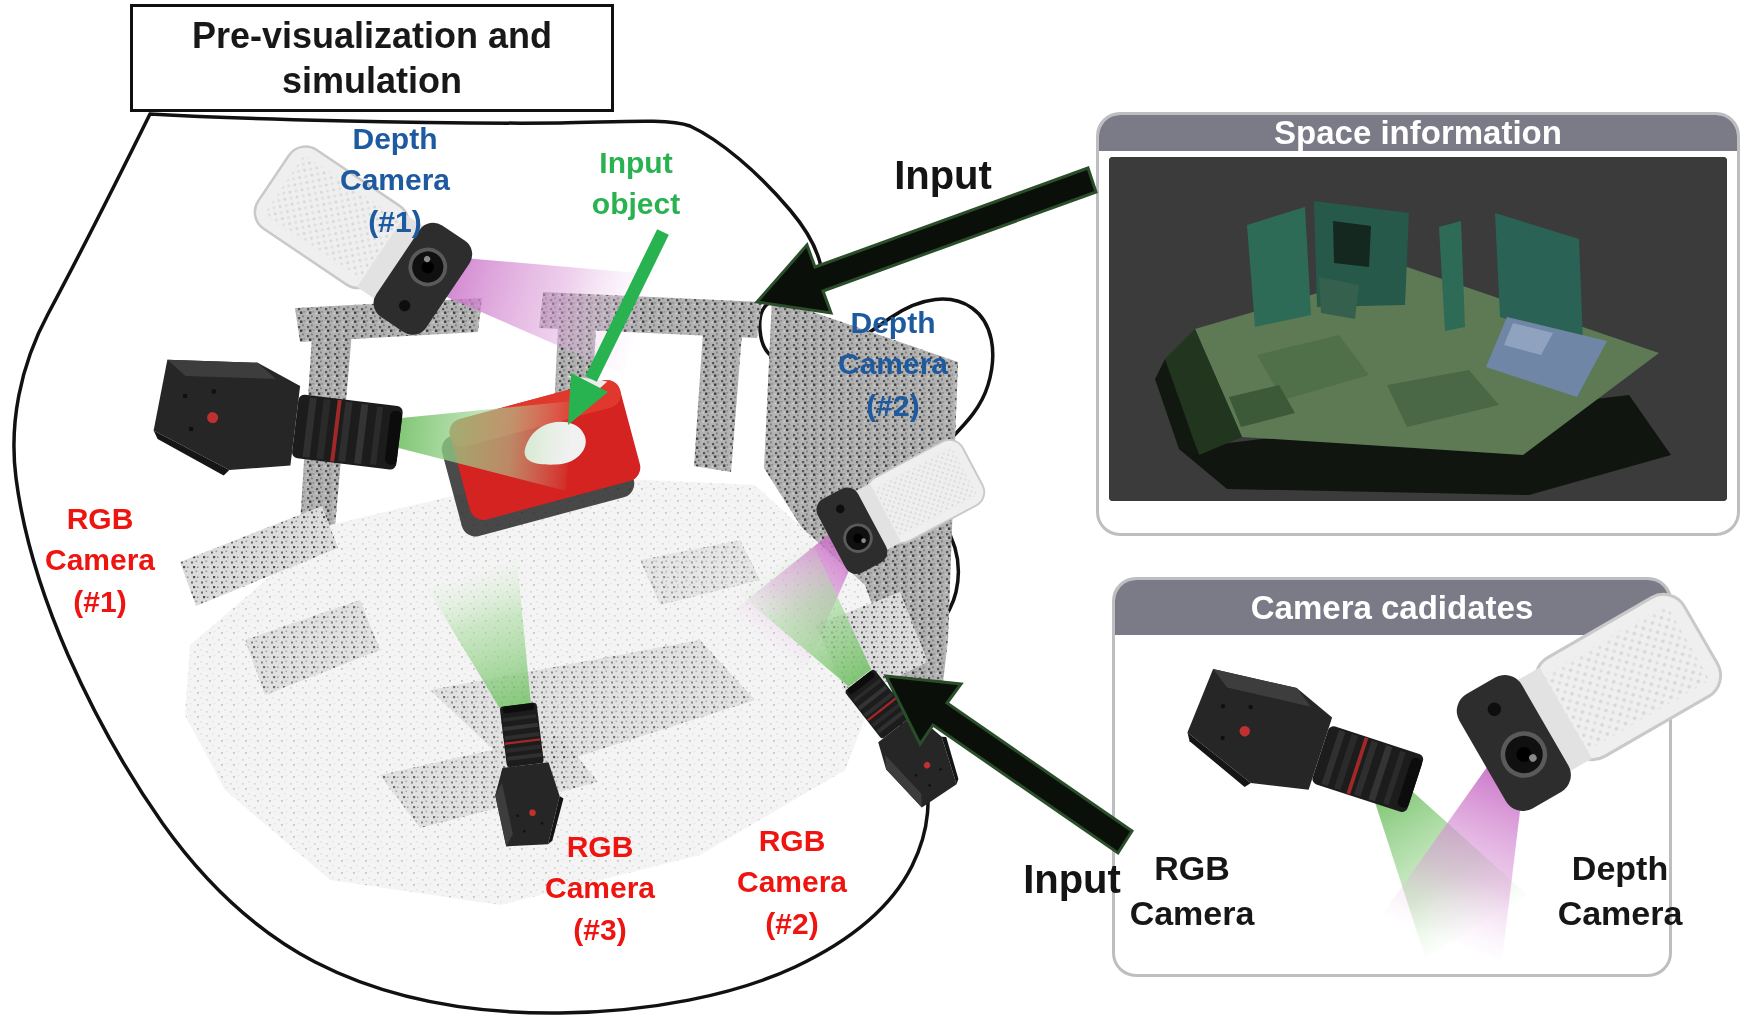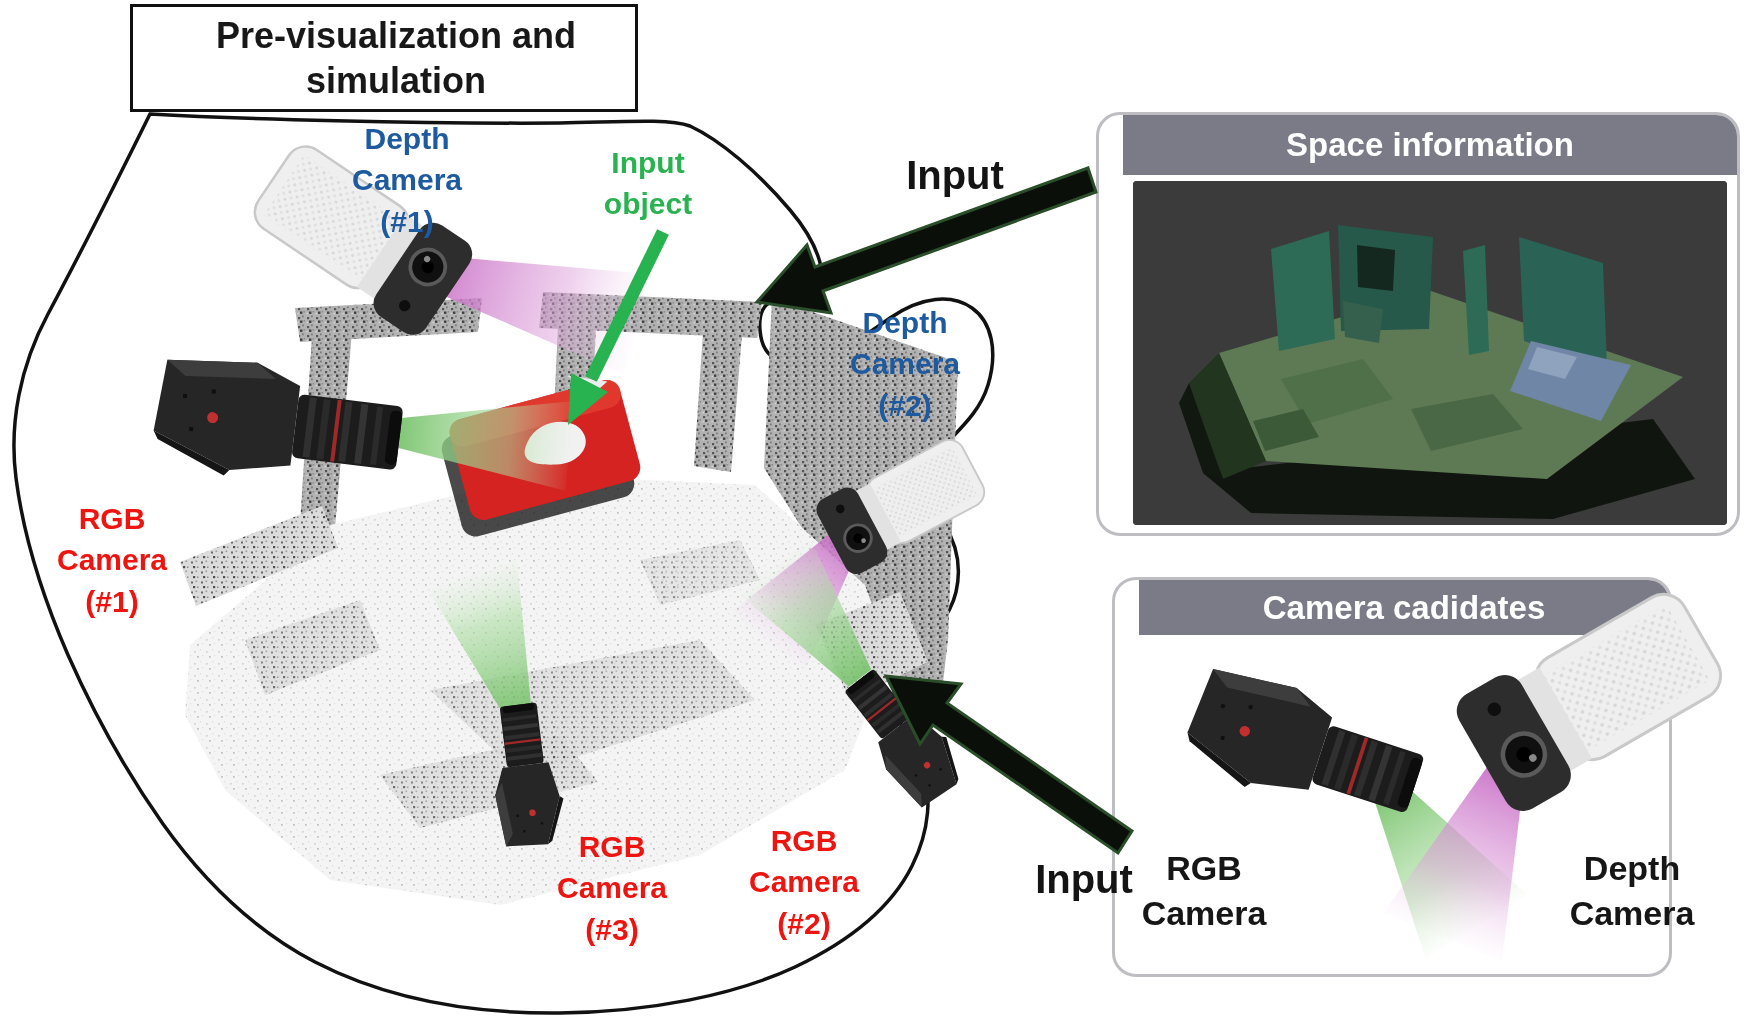--- a/index.html
+++ b/index.html
@@ -1,35 +1,35 @@
 <!DOCTYPE html>
 <html style="--depth_label: #1E5AA0; --rgb_label: #EE1511; --target_label: #29B250; --input_label: #141414; --panel_header_bg: #7B7B87; --panel_header_text: #FFFFFF; --beam_green: #8CCB7E; --beam_magenta: #CC70C8; --target_object_red: #D42320; --arrow_fill: #0B0F0A; --arrow_outline: #2A4D2A;"><head>
 <meta charset="utf-8">
 <style>
   html,body{margin:0;padding:0;background:#ffffff;}
   body{width:1750px;height:1032px;position:relative;overflow:hidden;
        font-family:"Liberation Sans", sans-serif;}
-  .abs{position:absolute;padding-left:24px;}
+  .abs{position:absolute;}
   
   .title-box{left:130px;top:4px;width:478px;height:102px;background:#fff;
     border:3px solid #101010;z-index:5;display:flex;align-items:center;justify-content:center;}
   .title-box .t{font-size:36px;font-weight:bold;color:#181818;text-align:center;
     line-height:1.25;width:420px;}
   
   .lbl{z-index:6;text-align:center;font-weight:bold;font-size:30px;line-height:1.38;
     transform:translateX(-50%);white-space:nowrap;}
   .lbl-blue{color:var(--depth_label,#1E5AA0);}
   .lbl-red{color:var(--rgb_label,#EE1511);}
   .lbl-green{color:var(--target_label,#29B250);}
   .lbl-input{color:var(--input_label,#141414);font-size:40px;text-align:right;}
   .lbl-cand{color:#161616;font-size:34px;line-height:1.32;}
   
   .panel{z-index:1;background:#ffffff;border:3px solid #bdbdc2;border-radius:24px;
     box-sizing:border-box;overflow:hidden;}
-  .panel-header{height:60px;background:var(--panel_header_bg,#7B7B87);display:flex;
+  .panel-header{height:36px;background:var(--panel_header_bg,#7B7B87);display:flex;
     align-items:center;justify-content:center;color:var(--panel_header_text,#fff);
     font-weight:bold;font-size:33px;}
   .panel-space{left:1096px;top:112px;width:644px;height:424px;}
   .panel-space .panel-body{margin:6px 10px 14px 10px;height:344px;background:#3B3B3B;
     border-radius:4px;overflow:hidden;}
   .panel-cand{left:1112px;top:577px;width:560px;height:400px;}
   .panel-cand .panel-header{height:55px;}
   svg{display:block;}
   #scene-svg{position:absolute;left:0;top:0;z-index:3;pointer-events:none;}
   .wallfill{fill:url(#pcDark);}

